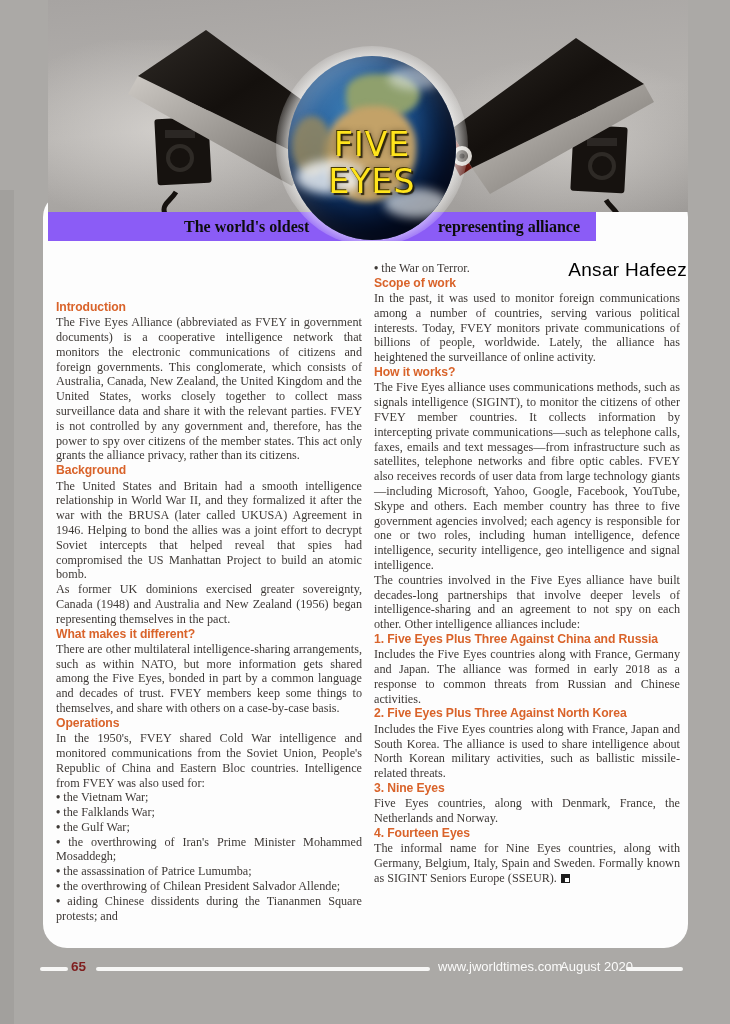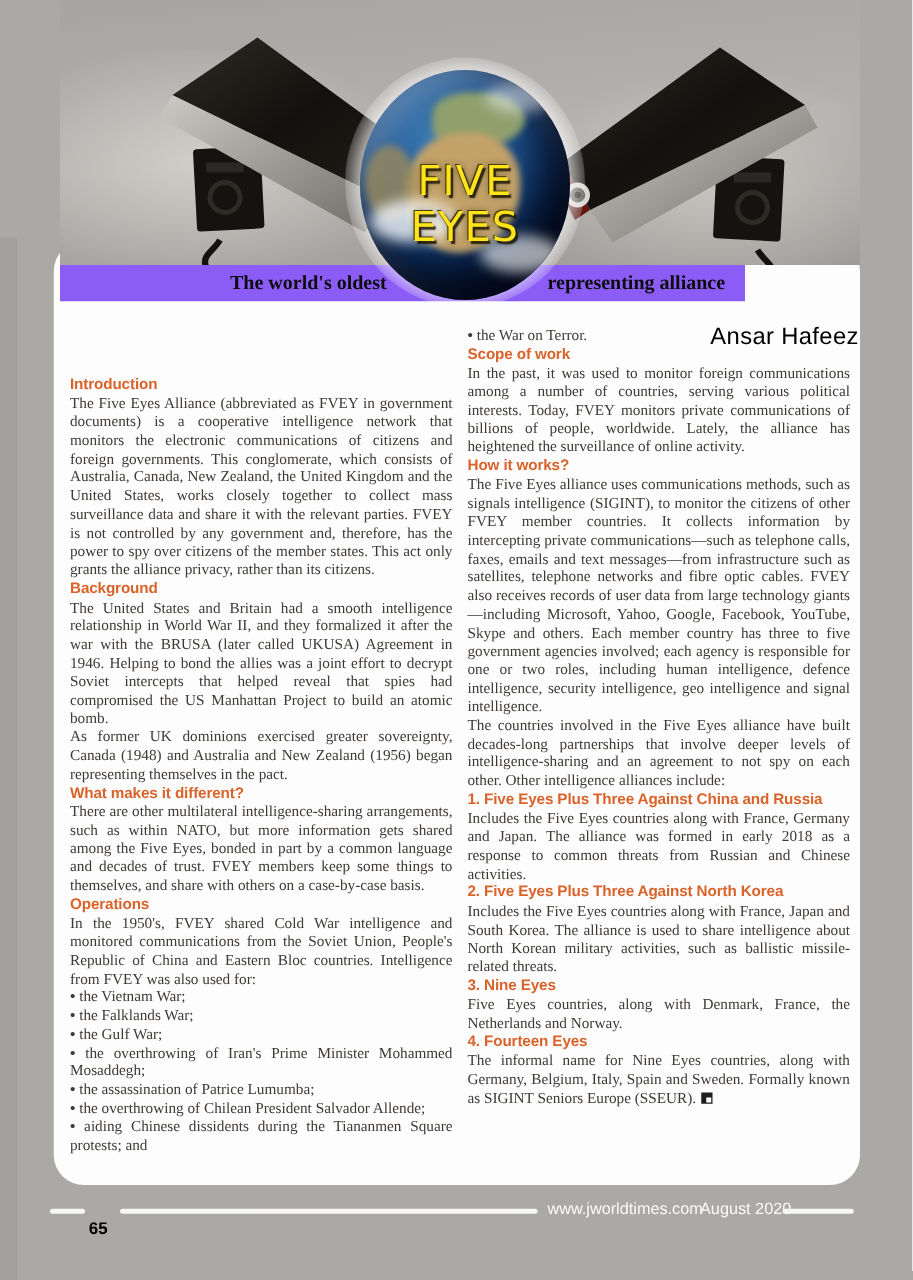--- a/index.html
+++ b/index.html
@@ -56,22 +56,22 @@
   .bullet .dot{font-weight:700;}
   .end-mark{display:inline-block;position:relative;width:9px;height:9px;background:#1d1d1d;margin-left:4px;vertical-align:-1px;}
   .end-mark::after{content:"";position:absolute;right:1px;bottom:1px;width:4px;height:4px;background:#fff;}
 
   
   .footer{position:absolute;left:0;top:955px;width:730px;height:30px;z-index:4;}
   .rule{position:absolute;top:12px;height:4px;background:#f7f7f6;border-radius:2px;}
   .rule-1{left:40px;width:28px;}
   .rule-2{left:96px;width:334px;}
   .rule-3{left:626px;width:57px;}
-  .page-num{position:absolute;left:71px;top:20px;font-family:"Liberation Sans",sans-serif;
-    font-weight:700;font-size:13.5px;color:#000000;}
+  .page-num{position:absolute;left:71px;top:4px;font-family:"Liberation Sans",sans-serif;
+    font-weight:700;font-size:13.5px;color:#7f1d1d;}
   .site{position:absolute;left:438px;top:4px;font-family:"Liberation Sans",sans-serif;font-size:13px;color:#fbfbfa;}
   .issue{position:absolute;left:560px;top:4px;font-family:"Liberation Sans",sans-serif;font-size:13px;color:#fbfbfa;}
   .left-shade{position:absolute;left:0;top:190px;width:14px;height:834px;background:rgba(0,0,0,.05);z-index:1;}
 </style>
 </head>
 <body>
 
 <div class="page">
   <div class="left-shade"></div>
 

